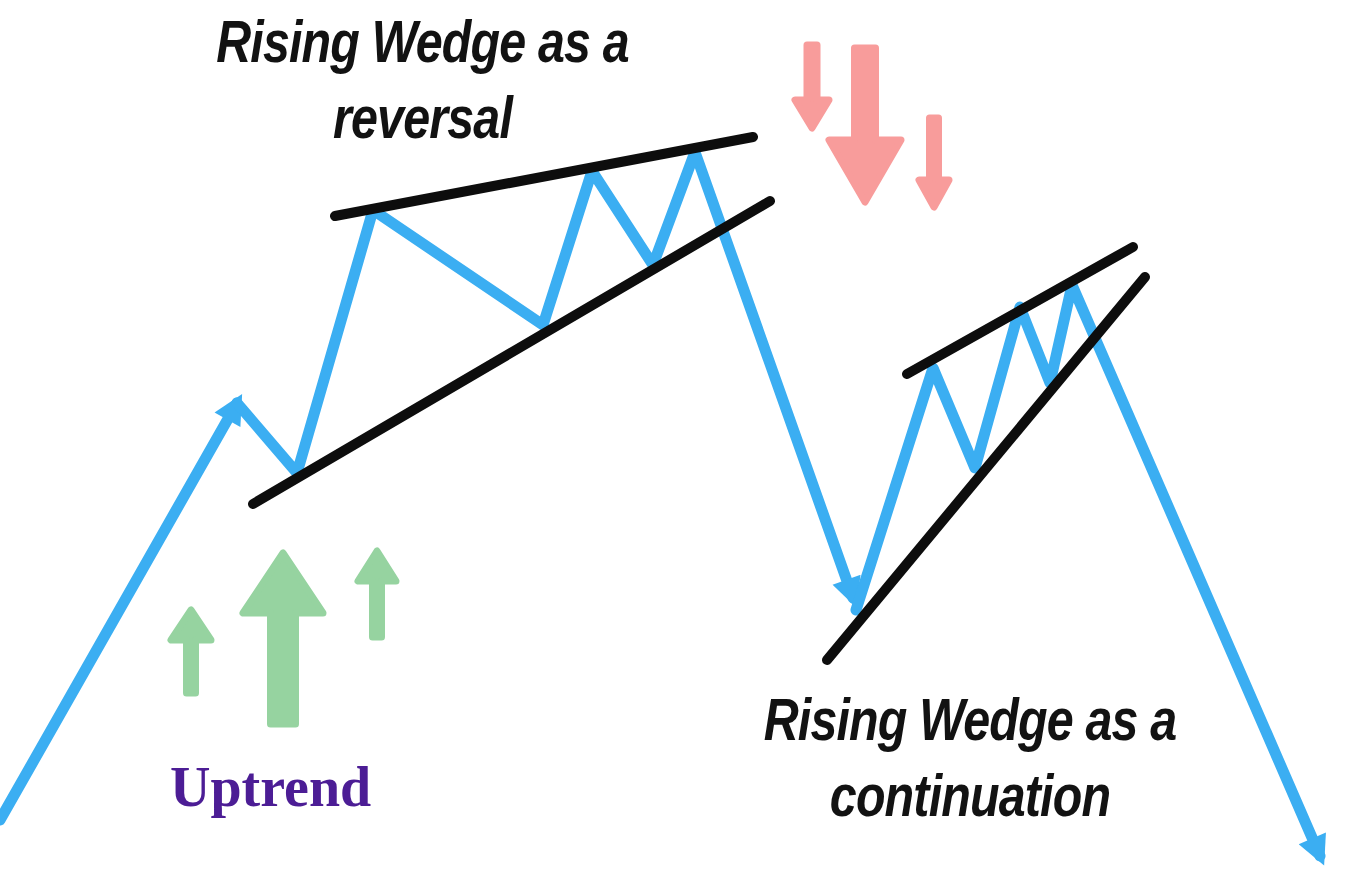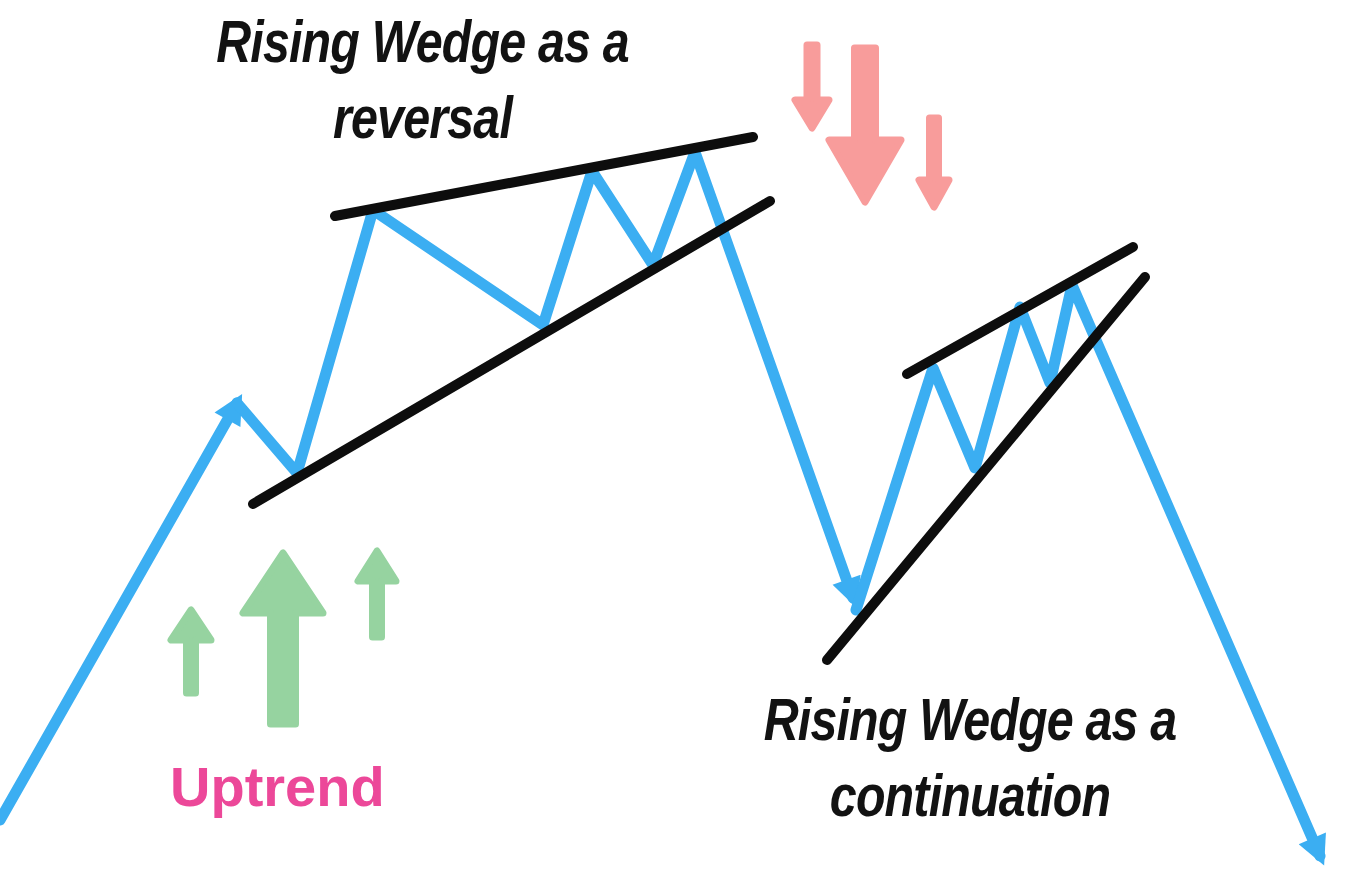--- a/index.html
+++ b/index.html
@@ -80,15 +80,15 @@
   <div class="wedge-title" id="reversal-title">
     <span>Rising Wedge as a</span>
     <span>reversal</span>
   </div>
 
   <div class="wedge-title" id="continuation-title">
     <span>Rising Wedge as a</span>
     <span>continuation</span>
   </div>
 
-  <div class="trend-label" id="uptrend-label" style="color: #ec4899;">Uptrend</div>
+  <div class="trend-label" id="uptrend-label" style="color: #4c1d95; font-family: Liberation Serif, serif;">Uptrend</div>
 
 </div>
 
 </body></html>

